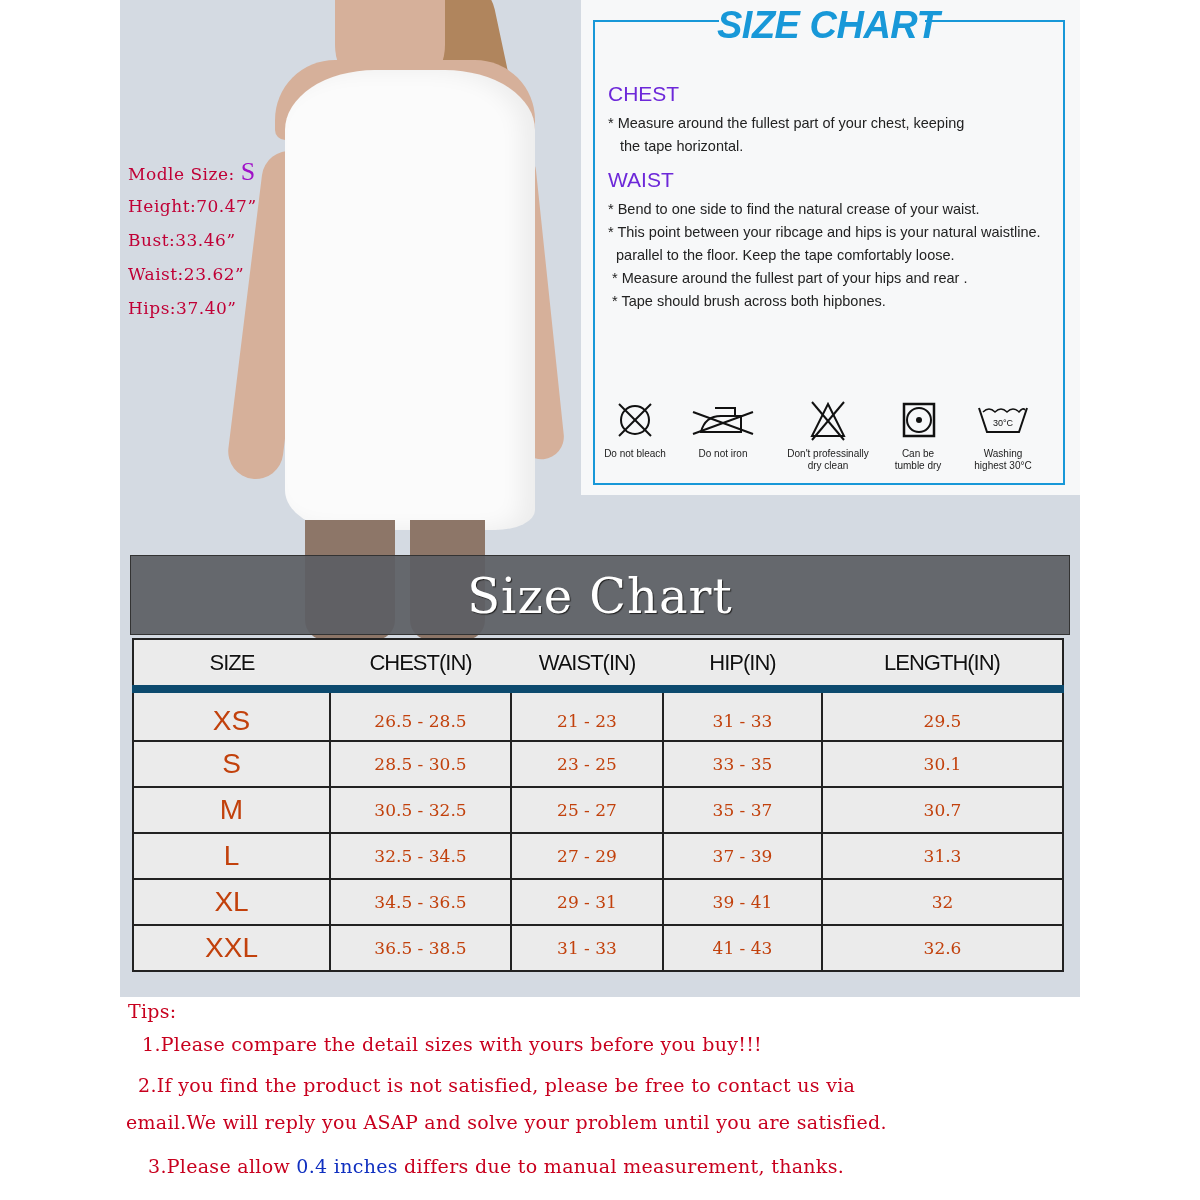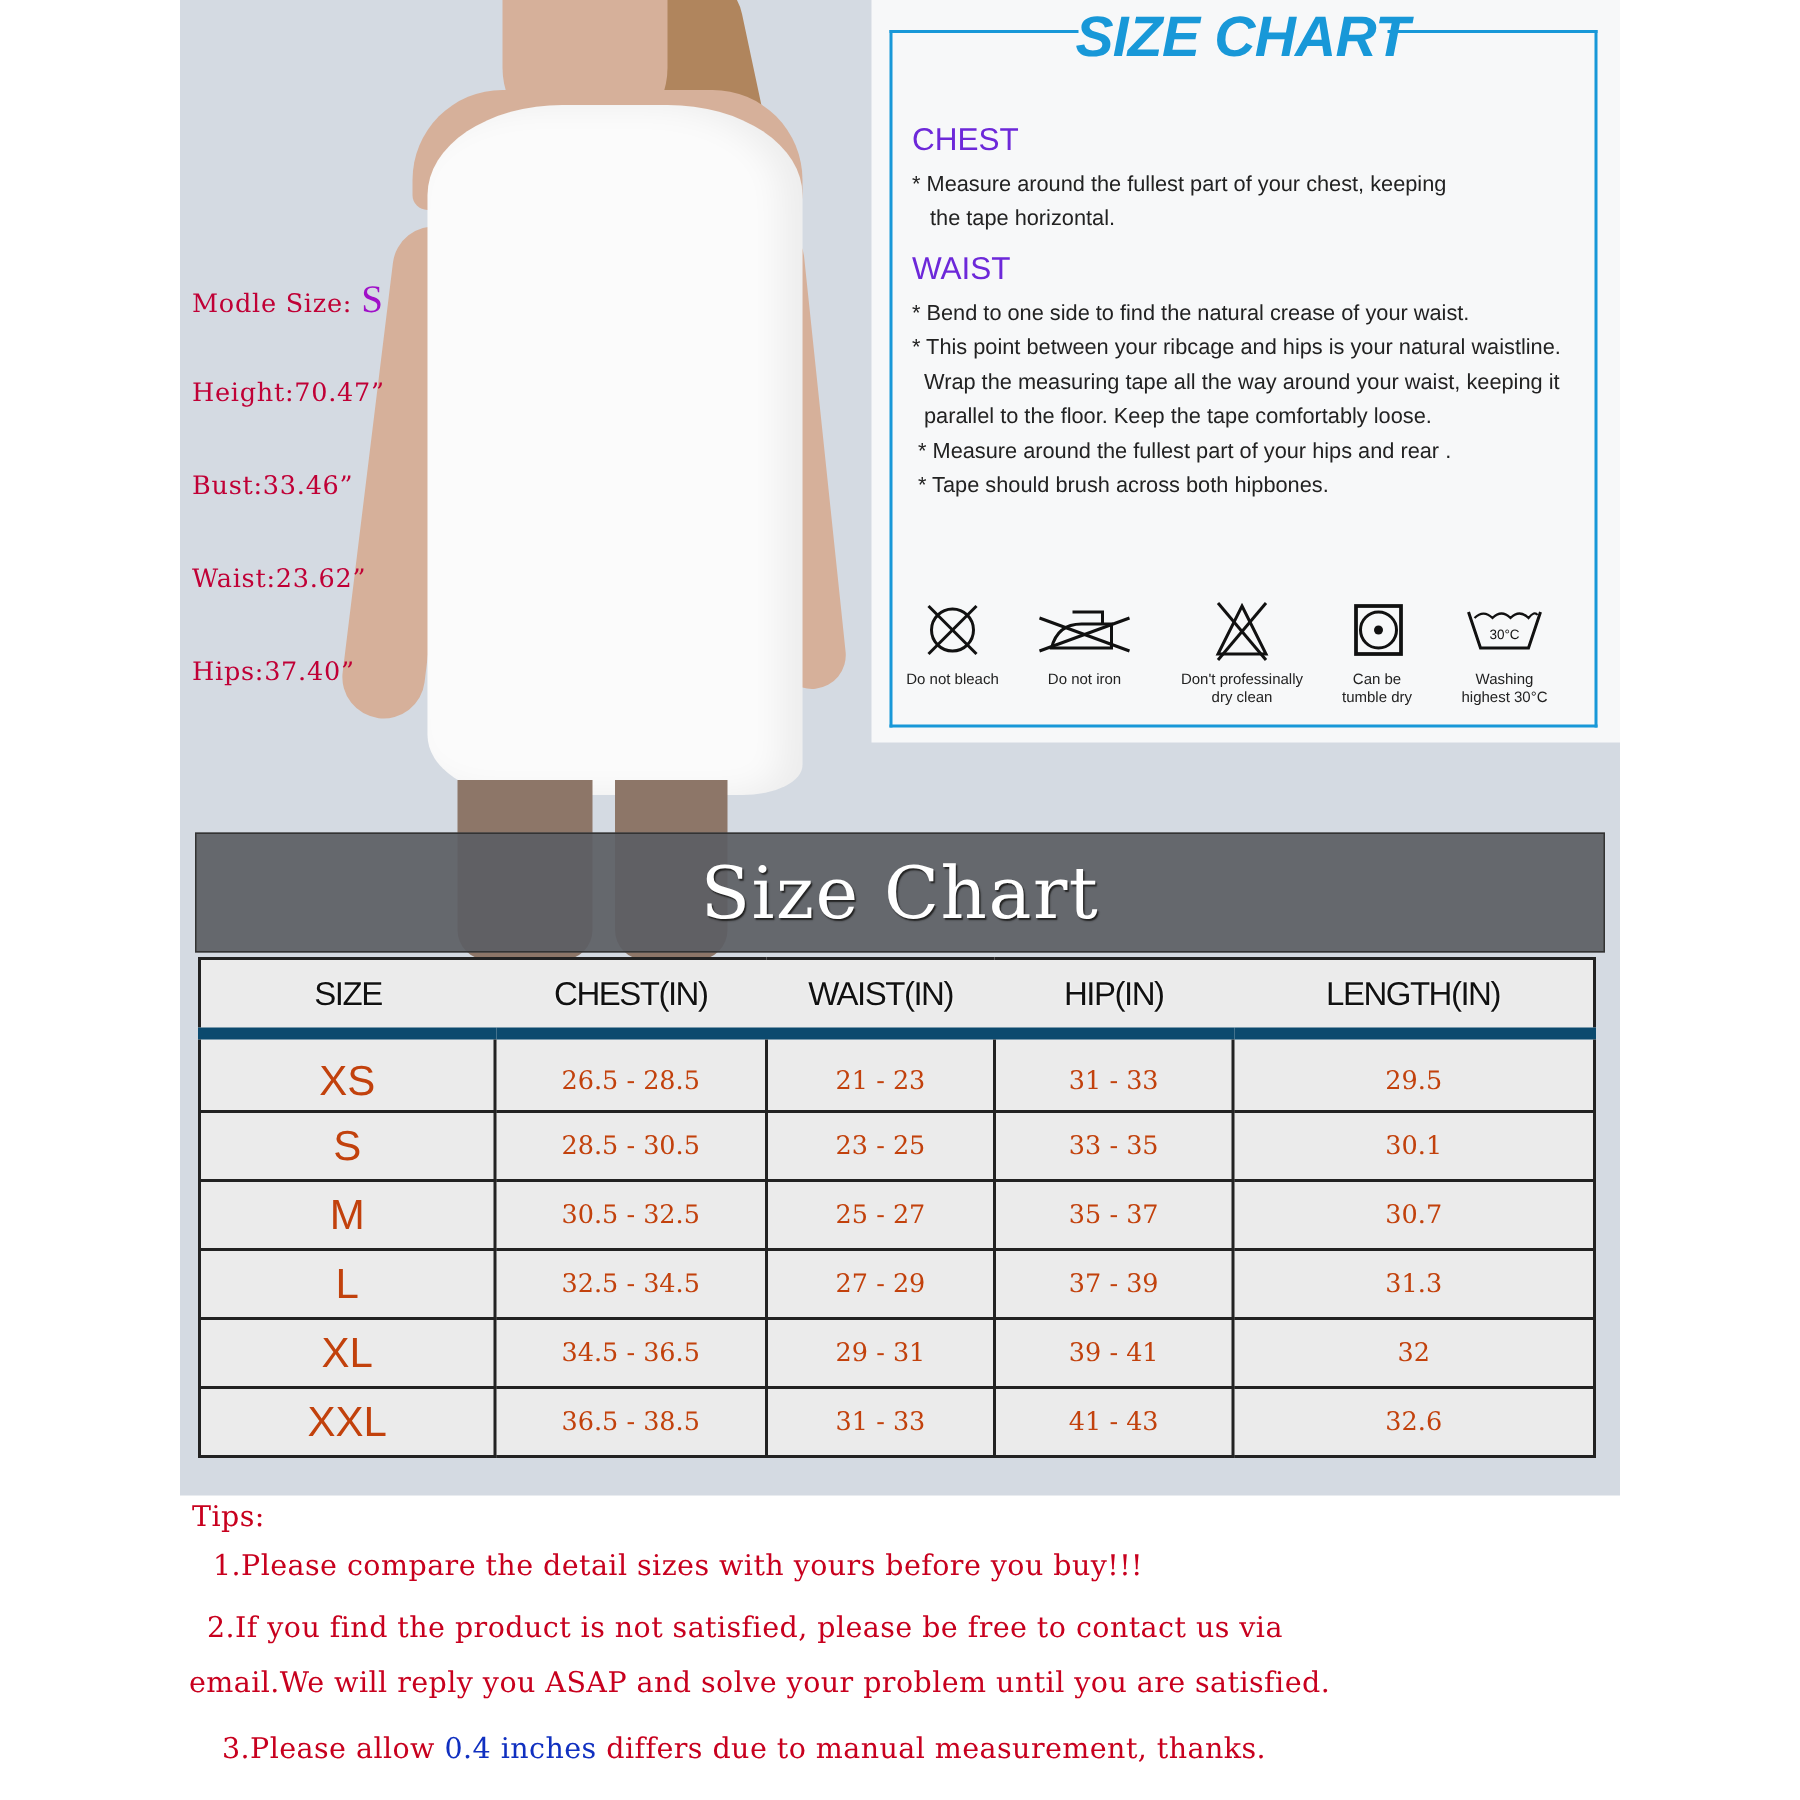--- a/index.html
+++ b/index.html
@@ -10,21 +10,21 @@
 
   
   .photo { position: absolute; left: 0; top: 0; width: 460px; height: 640px; }
   .skin { position: absolute; background: #d6b09a; }
   .hair { position: absolute; background: #b0855d; border-radius: 40px; }
   .dress { position: absolute; left: 165px; top: 70px; width: 250px; height: 460px; background: #fbfbfb;
            border-radius: 90px 90px 40px 60px / 60px 60px 20px 40px; box-shadow: inset -14px 0 22px rgba(0,0,0,0.06); }
   .leg { position: absolute; background: #8d7668; }
 
   .model-info { position: absolute; left: 8px; top: 155px; font-family: "DejaVu Serif", serif; color: #c00036; font-size: 17px; }
-  .model-info .row { height: 34px; line-height: 34px; letter-spacing: 0.5px; margin-top: 28px; }
+  .model-info .row { height: 34px; line-height: 34px; letter-spacing: 0.5px; }
   .model-info .size-val { color: #a010c8; font-size: 26px; font-family: "Liberation Serif", serif; margin-left: 6px; }
 
   
   .guide { position: absolute; left: 461px; top: 0; width: 499px; height: 495px; background: #f7f8f9; }
   .guide-frame { position: absolute; left: 12px; top: 20px; width: 472px; height: 465px; border: 2px solid #1898d8; border-top: none; }
   .guide-frame::before, .guide-frame::after { content: ""; position: absolute; top: 0; height: 2px; background: #1898d8; }
   .guide-frame::before { left: -2px; width: 126px; }
   .guide-frame::after { right: -2px; width: 140px; }
   .guide-title { position: absolute; left: 136px; top: 4px; font-size: 38px; font-weight: bold; font-style: italic; color: #1898d8; letter-spacing: -0.5px; }
   .guide-body { position: absolute; left: 27px; top: 82px; width: 450px; color: #222; }
@@ -81,21 +81,20 @@
   <div class="guide">
     <div class="guide-frame"></div>
     <div class="guide-title">SIZE CHART</div>
     <div class="guide-body">
       <div class="guide-h">CHEST</div>
       <div class="guide-p">* Measure around the fullest part of your chest, keeping</div>
       <div class="guide-p" style="padding-left:12px">   the tape horizontal.</div>
       <div class="guide-h">WAIST</div>
       <div class="guide-p">* Bend to one side to find the natural crease of your waist.</div>
       <div class="guide-p">* This point between your ribcage and hips is your natural waistline.</div>
-      <div class="guide-p" style="padding-left:8px">  Wrap the measuring tape all the way around your waist, keeping it</div>
       <div class="guide-p" style="padding-left:8px">  parallel to the floor. Keep the tape comfortably loose.</div>
       <div class="guide-p" style="padding-left:4px"> * Measure around the fullest part of your hips and rear .</div>
       <div class="guide-p" style="padding-left:4px"> * Tape should brush across both hipbones.</div>
     </div>
 
     <div class="care">
       <div class="care-item" style="left:2px;width:80px;">
         <svg width="44" height="44" viewBox="0 0 44 44">
           <circle cx="22" cy="22" r="14" fill="none" stroke="#111" stroke-width="2"></circle>
           <line x1="6" y1="6" x2="38" y2="38" stroke="#111" stroke-width="2"></line>

